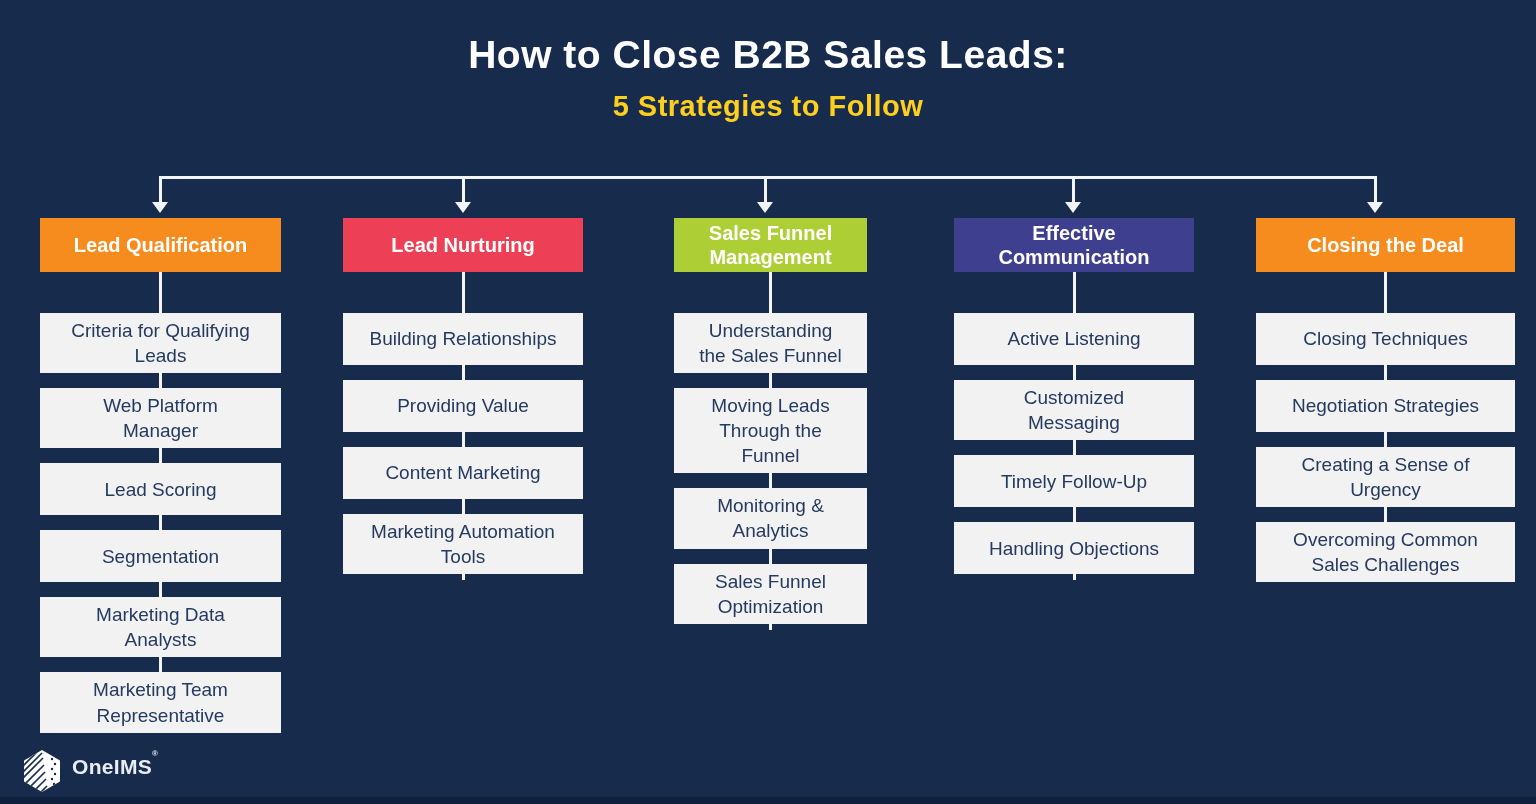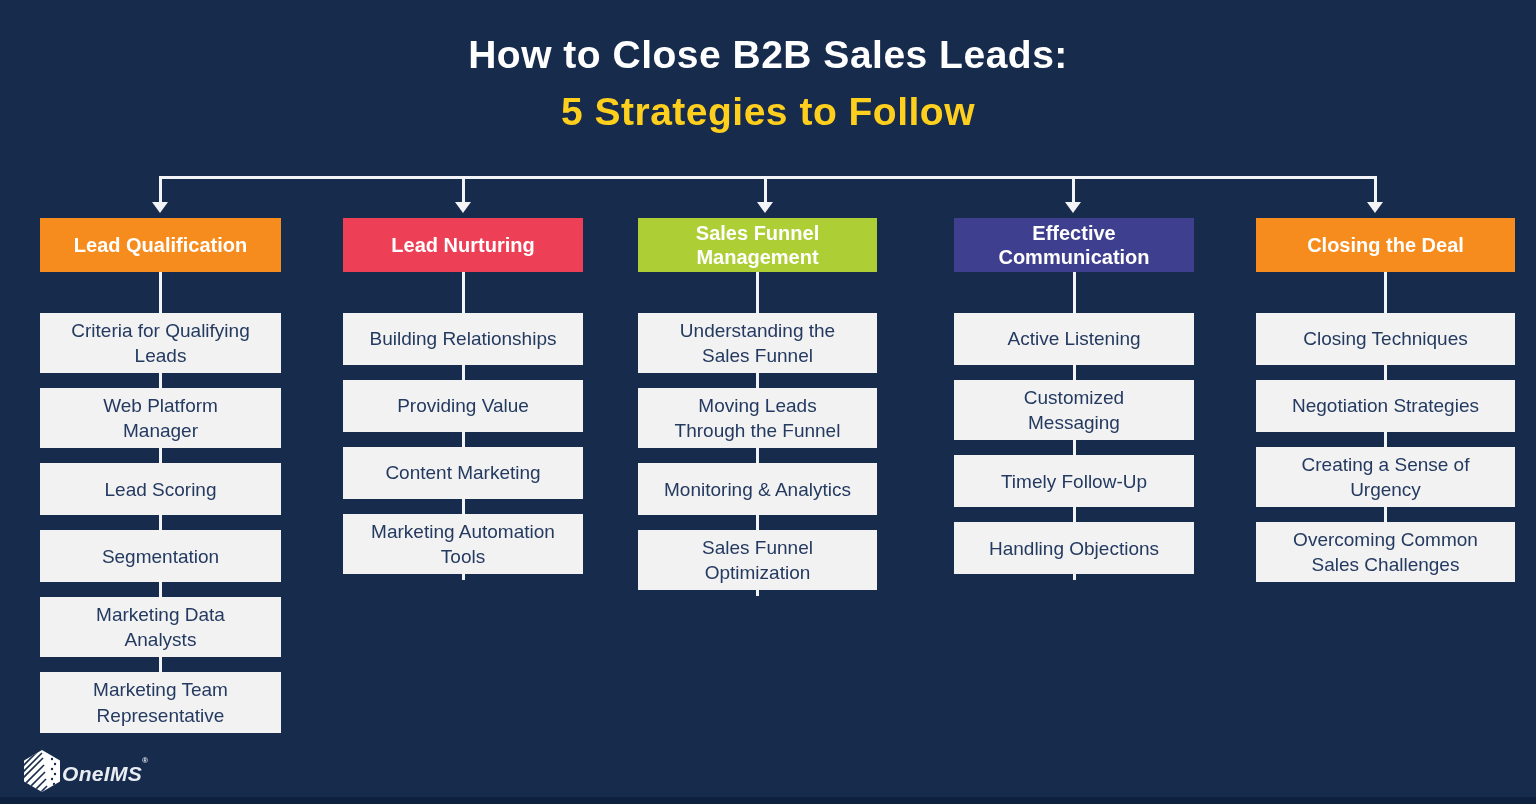--- a/index.html
+++ b/index.html
@@ -8,21 +8,21 @@
     background:#172B4D;
     font-family:"Liberation Sans","DejaVu Sans",sans-serif;
     -webkit-font-smoothing:antialiased;
   }
   .title-line1{
     position:absolute;top:33px;left:0;width:100%;
     text-align:center;color:#FFFFFF;font-size:39px;font-weight:bold;letter-spacing:.5px;
   }
   .title-line2{
     position:absolute;top:90px;left:0;width:100%;
-    text-align:center;color:#FFCF1E;font-size:39px;font-weight:bold;letter-spacing:.5px;
+    text-align:center;color:#FFCF1E;font-size:29px;font-weight:bold;letter-spacing:.5px;
   }
   
   .hline{
     position:absolute;top:176px;left:159px;width:1218px;height:3px;background:#F2F4F8;
   }
   .drop{position:absolute;top:176px;width:0;height:0;}
   .drop .vline{
     position:absolute;left:-1.5px;top:0;width:3px;height:27px;background:#F2F4F8;
   }
   .drop .arrowhead{
@@ -49,21 +49,21 @@
     width:3px;height:15px;background:#F2F4F8;
   }
   .item:first-child{margin-top:41px;}
   .item:first-child::before{top:-41px;height:41px;}
   .column--stub .item:last-child::after{
     content:"";position:absolute;bottom:-6px;left:50%;margin-left:-1.5px;
     width:3px;height:6px;background:#F2F4F8;
   }
   
   .footer{
-    position:absolute;left:22px;top:749px;display:flex;align-items:center;font-style:italic;
+    position:absolute;left:22px;top:749px;display:flex;align-items:flex-start;gap:10px;
   }
   .logo-text{color:#E9EDF3;font-size:21px;font-weight:bold;letter-spacing:.3px;}
   .logo-text sup{font-size:8px;vertical-align:18px;}
   .bottom-strip{
     position:absolute;left:0;bottom:0;width:100%;height:7px;background:#0D203E;
   }
 </style>
 </head>
 <body>
 
@@ -105,21 +105,21 @@
 </div>
 <div class="column column--stub" style="left:343px;width:240px">
   <div class="col-header" style="background: rgb(237, 64, 86);">Lead Nurturing</div>
   <div class="col-items">
       <div class="item">Building Relationships</div>
       <div class="item">Providing Value</div>
       <div class="item">Content Marketing</div>
       <div class="item">Marketing Automation Tools</div>
     </div>
 </div>
-<div class="column column--stub" style="left:638px;width:239px">
+<div class="column column--stub" style="left:674px;width:193px">
   <div class="col-header" style="background: rgb(173, 207, 53);">Sales Funnel Management</div>
   <div class="col-items">
       <div class="item">Understanding the Sales Funnel</div>
       <div class="item">Moving Leads Through the Funnel</div>
       <div class="item">Monitoring &amp; Analytics</div>
       <div class="item">Sales Funnel Optimization</div>
     </div>
 </div>
 <div class="column column--stub" style="left:954px;width:240px">
   <div class="col-header" style="background: rgb(63, 63, 143);">Effective Communication</div>

